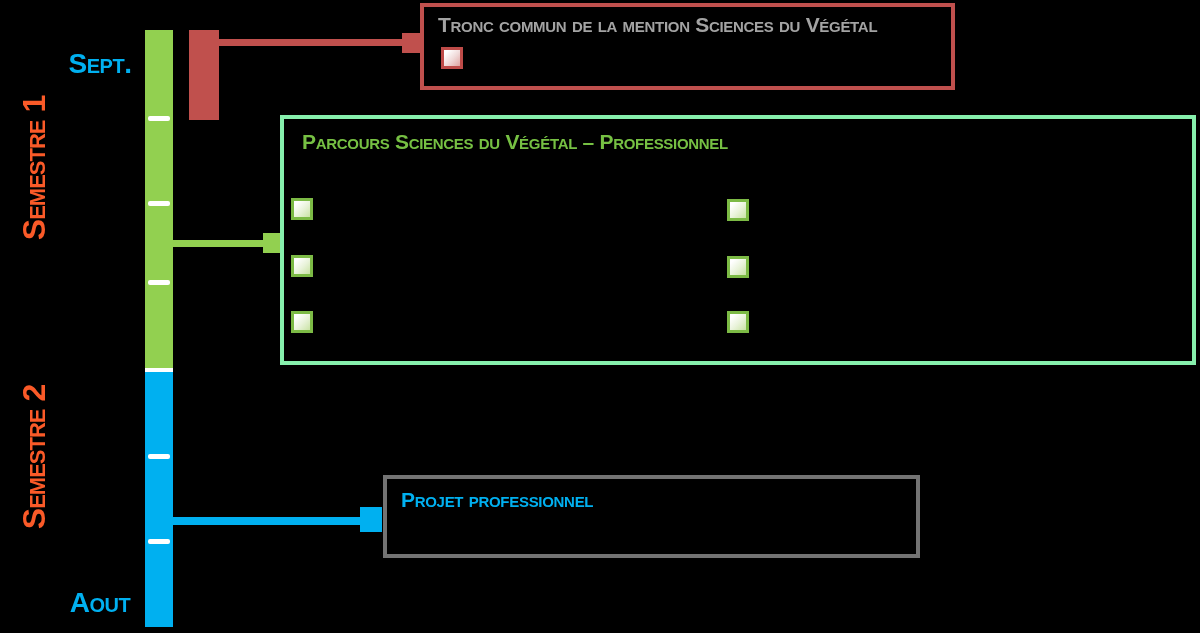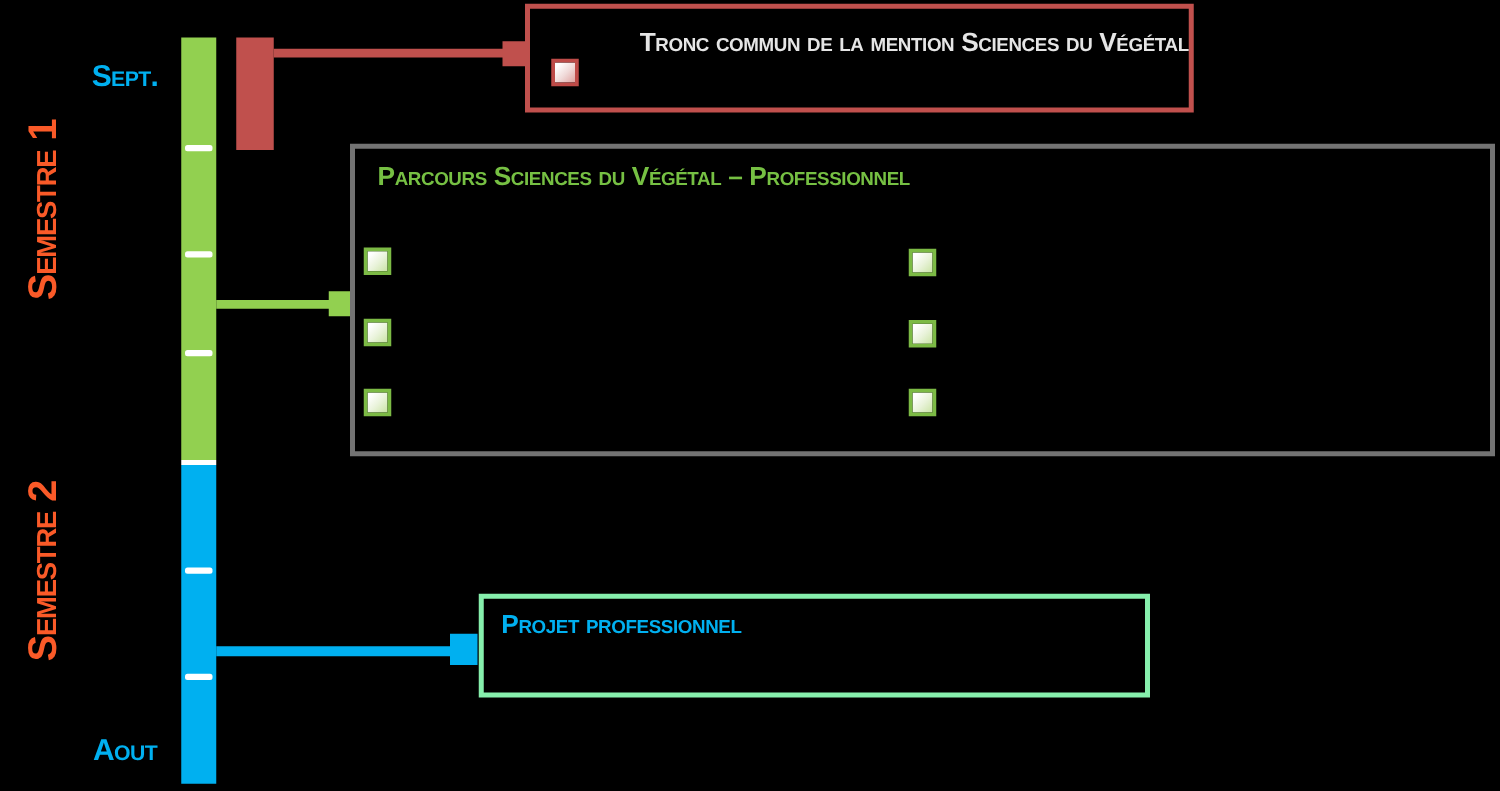--- a/index.html
+++ b/index.html
@@ -16,21 +16,21 @@
     color:#FA5A28; font-weight:bold; font-variant:small-caps;
     font-size:32px; letter-spacing:-1px; line-height:40px;
   }
   .s1 { left:-86px; top:148px; }
   .s2 { left:-86px; top:437px; }
 
   
   .month {
     position:absolute; left:40px; width:120px; text-align:center;
     color:#00B0F0; font-weight:bold; font-variant:small-caps;
-    font-size:24px; letter-spacing:-0.5px;
+    font-size:28px; letter-spacing:-0.5px;
   }
   .m-sept { top:48px; }
   .m-fev  { top:306px; }
   .m-mars { top:392px; }
   .m-aout { top:587px; }
 
   
   .bar-green   { position:absolute; left:145px; top:30px;  width:28px; height:338px; background:#92D050; }
   .bar-divider { position:absolute; left:145px; top:368px; width:28px; height:4px;   background:#ffffff; }
   .bar-blue    { position:absolute; left:145px; top:372px; width:28px; height:255px; background:#00B0F0; }
@@ -42,28 +42,28 @@
   .red-line  { position:absolute; left:219px; top:39px;  width:184px; height:7px;  background:#C0504D; }
   .red-nub   { position:absolute; left:402px; top:33px;  width:18px;  height:20px; background:#C0504D; }
   .green-line{ position:absolute; left:173px; top:240px; width:91px;  height:7px;  background:#92D050; }
   .green-nub { position:absolute; left:263px; top:233px; width:19px;  height:20px; background:#92D050; }
   .blue-line { position:absolute; left:173px; top:517px; width:188px; height:8px;  background:#00B0F0; }
   .blue-nub  { position:absolute; left:360px; top:507px; width:22px;  height:25px; background:#00B0F0; }
 
   
   .box { position:absolute; background:transparent; }
   .red-box   { left:420px; top:3px;   width:535px; height:87px;  border:4px solid #C0504D; }
-  .green-box { left:280px; top:115px; width:916px; height:250px; border:4px solid #737373; }
-  .blue-box  { left:383px; top:475px; width:537px; height:83px;  border:4px solid #86efac; }
+  .green-box { left:280px; top:115px; width:916px; height:250px; border:4px solid #86efac; }
+  .blue-box  { left:383px; top:475px; width:537px; height:83px;  border:4px solid #737373; }
 
   .box-title {
     font-weight:bold; font-variant:small-caps; font-size:21px;
     letter-spacing:-0.3px; white-space:nowrap;
   }
-  .red-title   { color:#e5e5e5; padding:16px 0 0 14px;text-align:right; }
+  .red-title   { color:#a3a3a3; padding:6px 0 0 14px; }
   .green-title { color:#76C043; padding:11px 0 0 18px; }
   .blue-title  { color:#00B0F0; padding:9px 0 0 14px; }
 
   
   .bullet { position:absolute; width:22px; height:22px; }
   .bullet.green {
     border:3px solid #7CBA45;
     background:linear-gradient(135deg, #ffffff 15%, #e9f3da 55%, #c9e3a4 100%);
   }
   .bullet.red {

